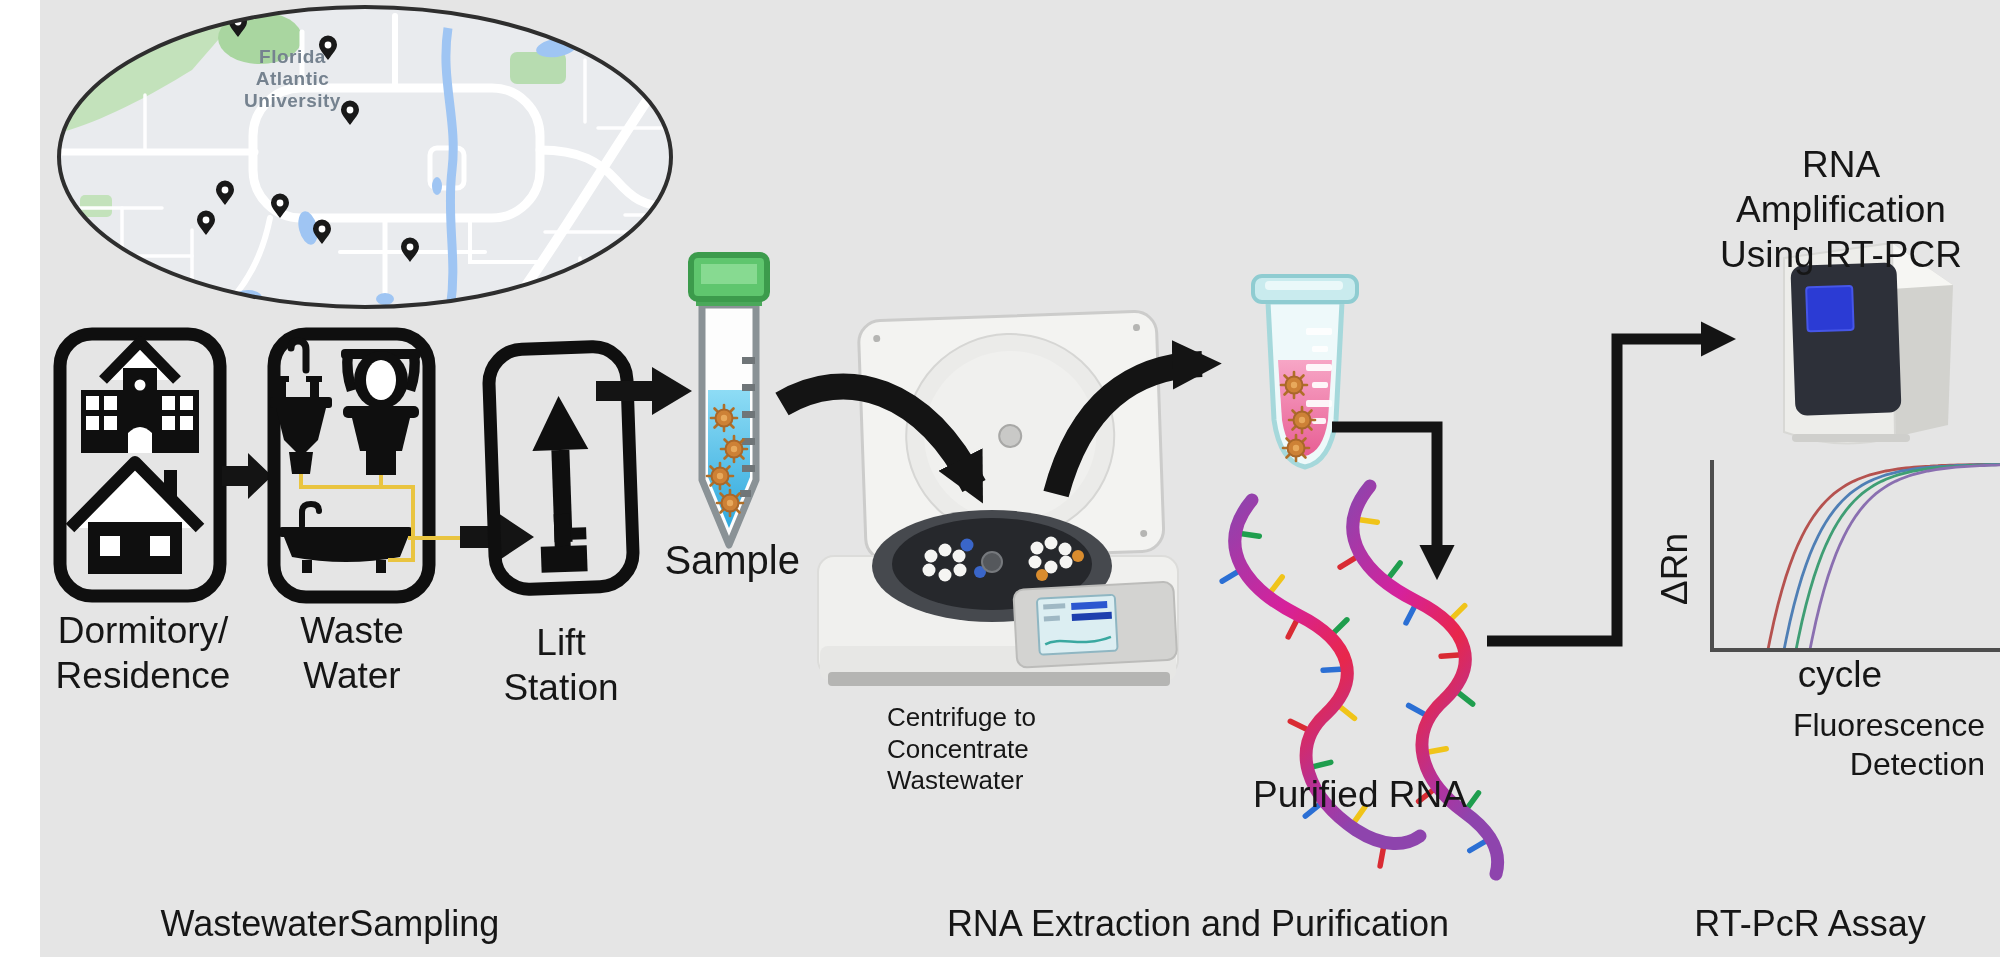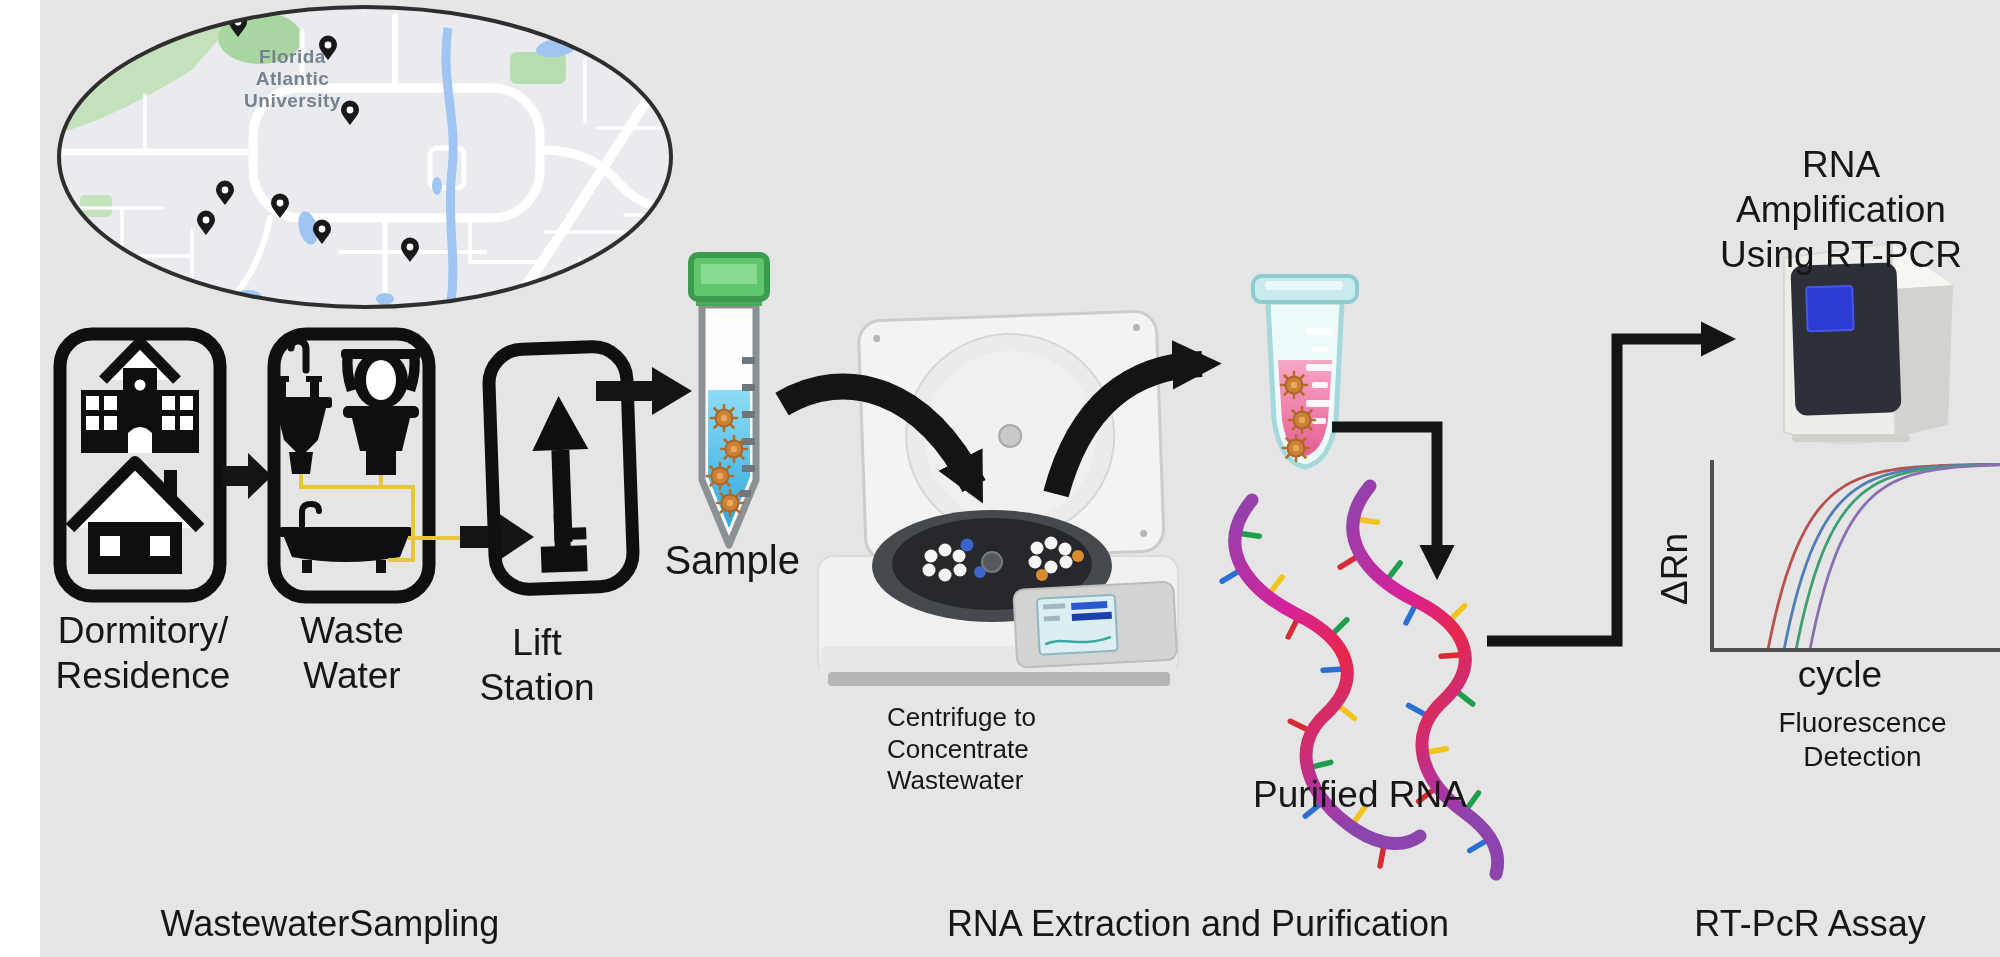--- a/index.html
+++ b/index.html
@@ -341,31 +341,31 @@
 </svg>
 
 <div class="map-title" style="left:175px;top:46px;width:155px;">Florida
 Atlantic
 University</div>
 
 <div class="lbl" style="left:10px;top:608px;width:186px;">Dormitory/
 Residence</div>
 <div class="lbl" style="left:232px;top:608px;width:160px;">Waste
 Water</div>
-<div class="lbl" style="left:417px;top:620px;width:160px;text-align:center;">Lift
+<div class="lbl" style="left:441px;top:620px;width:160px;text-align:center;">Lift
 Station</div>
 <div class="lbl" style="left:618px;top:536px;width:142px;font-size:40px;text-align:right;">Sample</div>
 <div class="lbl lbl-left" style="left:847px;top:702px;width:300px;font-size:26px;">Centrifuge to
 Concentrate
 Wastewater</div>
 <div class="lbl" style="left:1200px;top:772px;width:240px;">Purified RNA</div>
 <div class="lbl" style="left:1655px;top:142px;width:292px;">RNA Amplification
 Using RT-PCR</div>
 <div class="v-label" style="left:1585px;top:548px;width:100px;">ΔRn</div>
 <div class="lbl" style="left:1730px;top:652px;width:140px;">cycle</div>
-<div class="lbl" style="left:1700px;top:706px;width:245px;font-size:28px;">Fluorescence
+<div class="lbl" style="left:1700px;top:706px;width:245px;font-size:32px;text-align:right;">Fluorescence
 Detection</div>
 
 <div class="footer-lbl" style="left:90px;top:903px;width:400px;">WastewaterSampling</div>
 <div class="footer-lbl" style="left:858px;top:903px;width:600px;">RNA Extraction and Purification</div>
 <div class="footer-lbl" style="left:1620px;top:903px;width:300px;">RT-PcR Assay</div>
 
 </div>
 
 </body></html>

